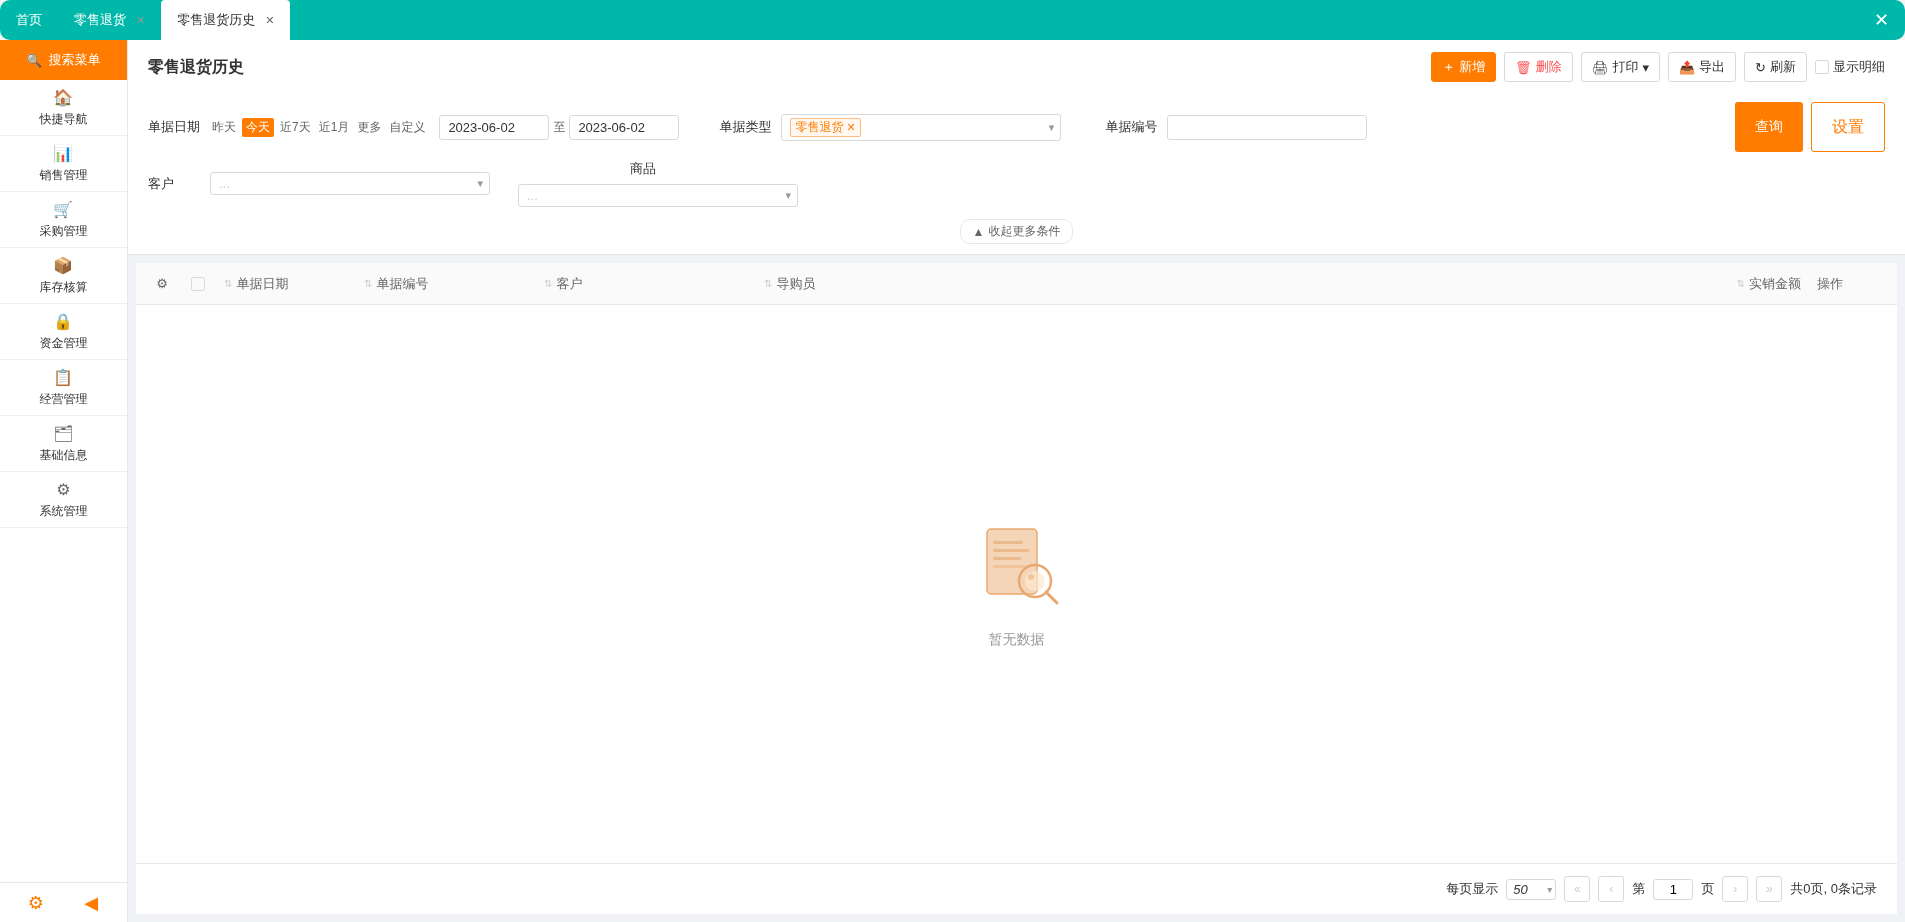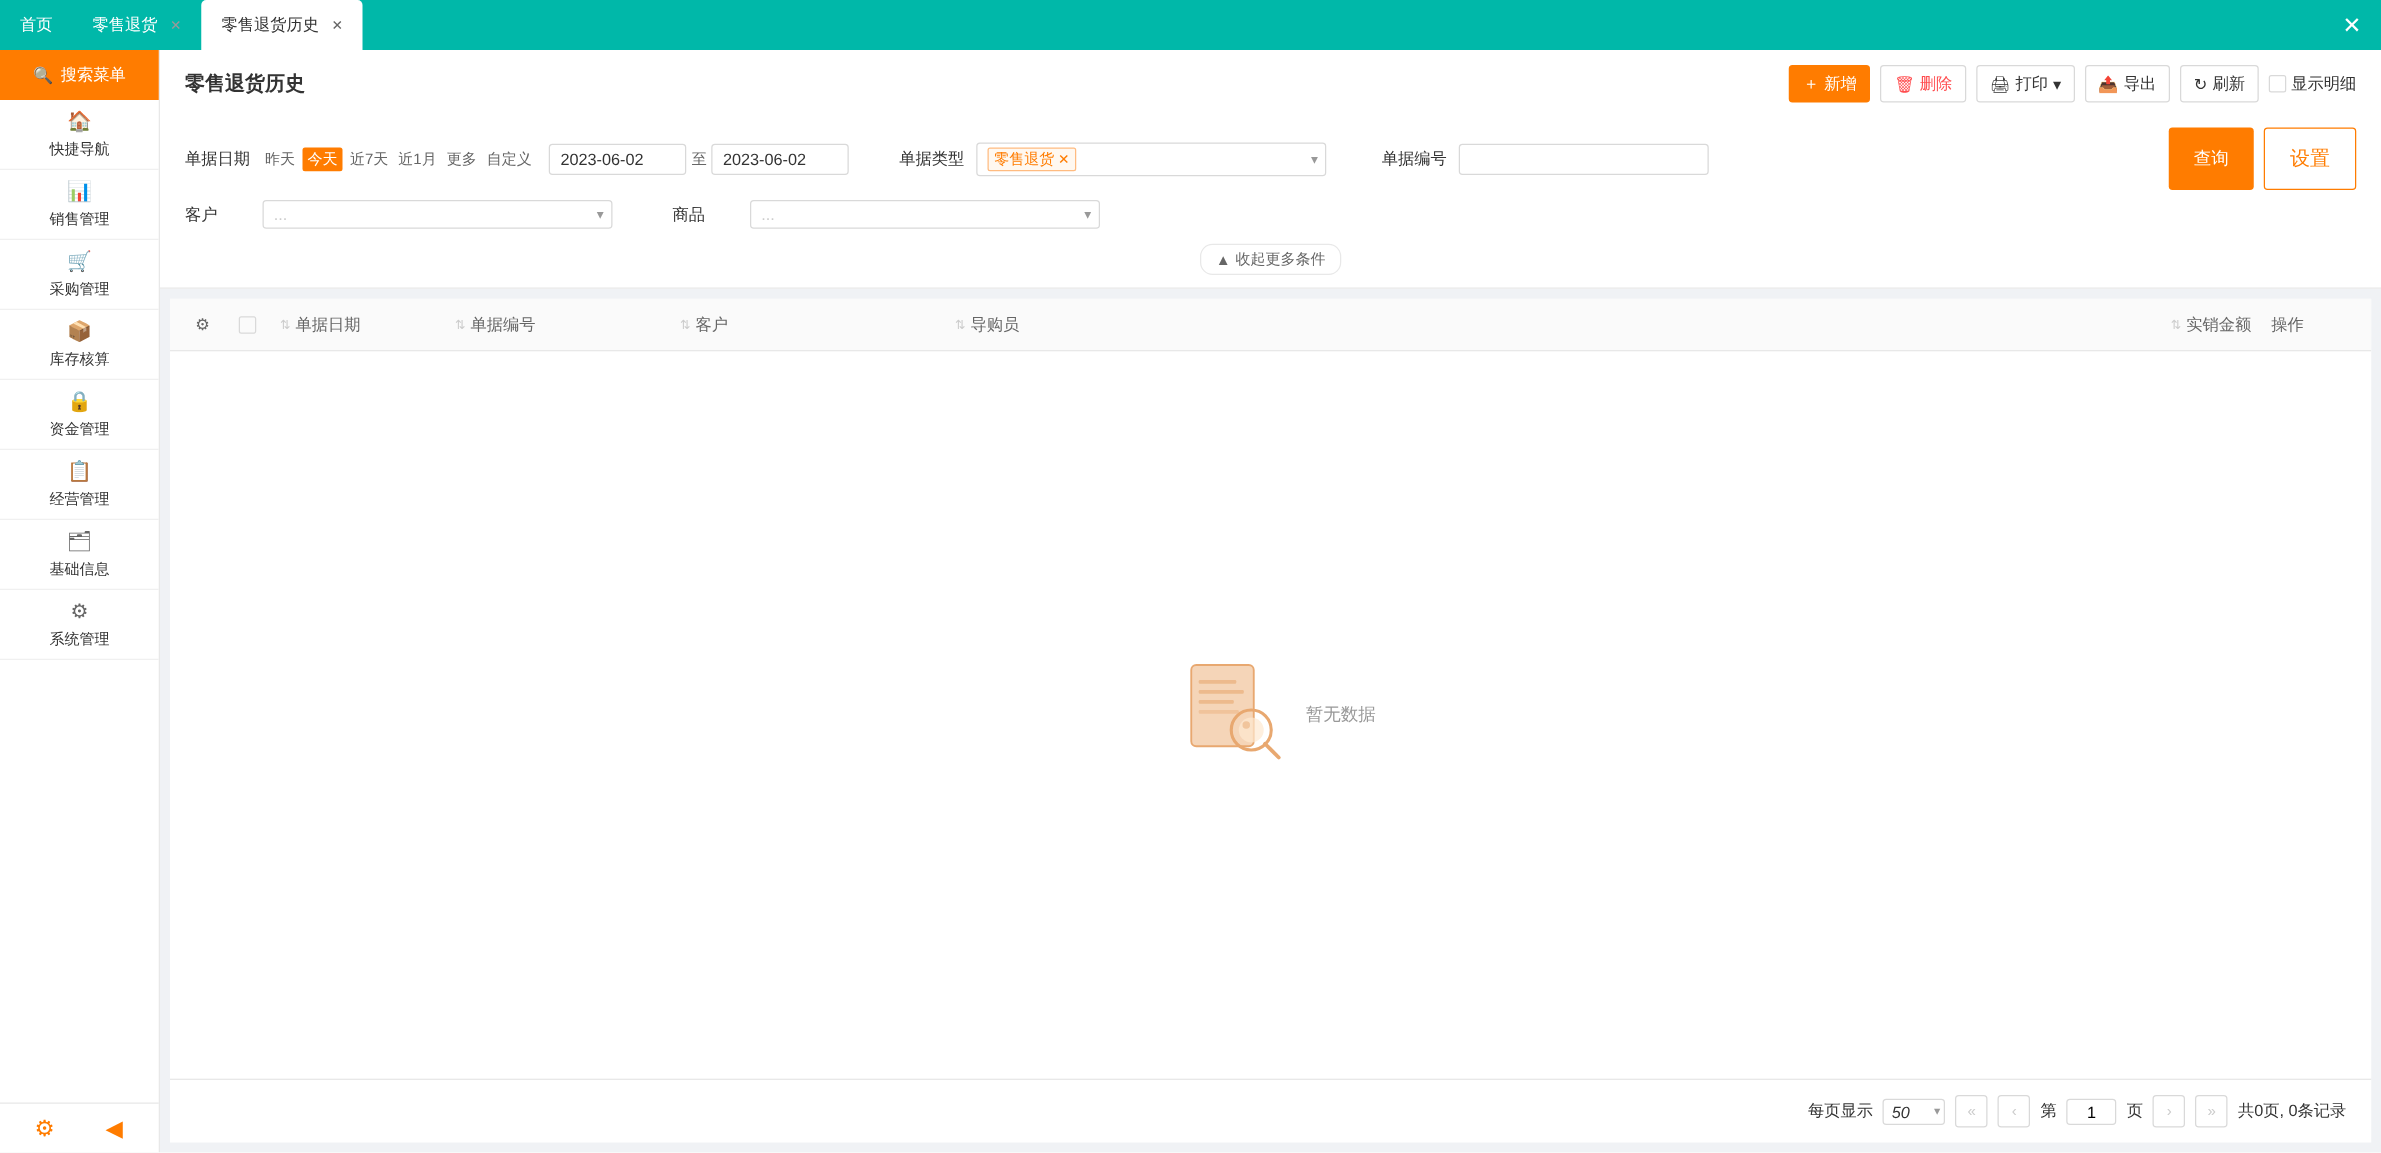--- a/index.html
+++ b/index.html
@@ -5,20 +5,21 @@
     * { box-sizing: border-box; margin: 0; padding: 0; font-family: 'Microsoft YaHei', Arial, sans-serif; }
     body { width: 1905px; height: 922px; overflow: hidden; display: flex; flex-direction: column; background: #f5f5f5; }
 
     
     .top-bar {
       height: 40px;
       background: #00b8a9;
       display: flex;
       align-items: center;
       flex-shrink: 0;
+      border-radius: 10px;
     }
     .top-tab {
       height: 100%;
       padding: 0 16px;
       display: flex;
       align-items: center;
       font-size: 13px;
       color: #fff;
       cursor: pointer;
       gap: 6px;
@@ -333,21 +334,21 @@
     .th-date { width: 140px; }
     .th-number { width: 180px; }
     .th-customer { width: 220px; }
     .th-guide { width: 140px; }
     .th-amount { flex: 1; justify-content: flex-end; }
     .th-actions { width: 80px; justify-content: flex-start; }
 
     .empty-state {
       flex: 1;
       display: flex;
-      flex-direction: row;
+      flex-direction: column;
       align-items: center;
       justify-content: center;
       gap: 12px;
       color: #999;
       font-size: 14px;
       text-align: center;
     }
     .empty-icon {
       width: 100px;
       height: 100px;
@@ -571,21 +572,21 @@
         </div>
 
         <div class="filter-row">
           <div class="filter-item">
             <span class="filter-label">客户</span>
             <div class="tag-select" style="width:280px; color:#ccc;">
               <span>...</span>
               <span class="select-arrow">▾</span>
             </div>
           </div>
-          <div class="filter-item" style="margin-left:36px;">
+          <div class="filter-item" style="margin-left:16px;flex-direction:column;">
             <span class="filter-label">商品</span>
             <div class="tag-select" style="width:280px; color:#ccc;">
               <span>...</span>
               <span class="select-arrow">▾</span>
             </div>
           </div>
         </div>
 
         <div class="collapse-row">
           <div class="collapse-btn">

